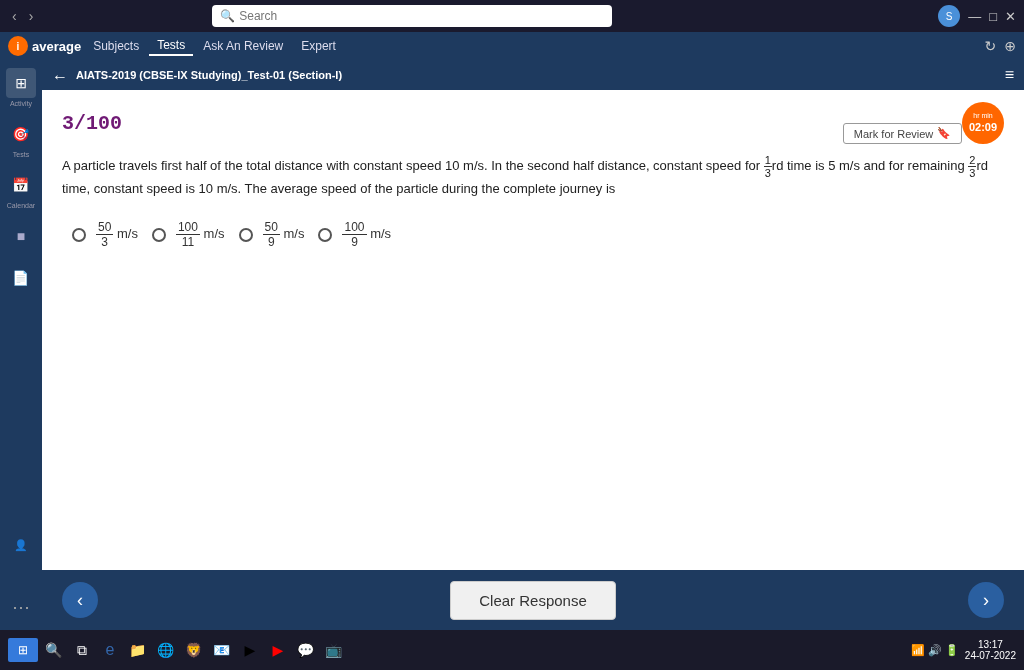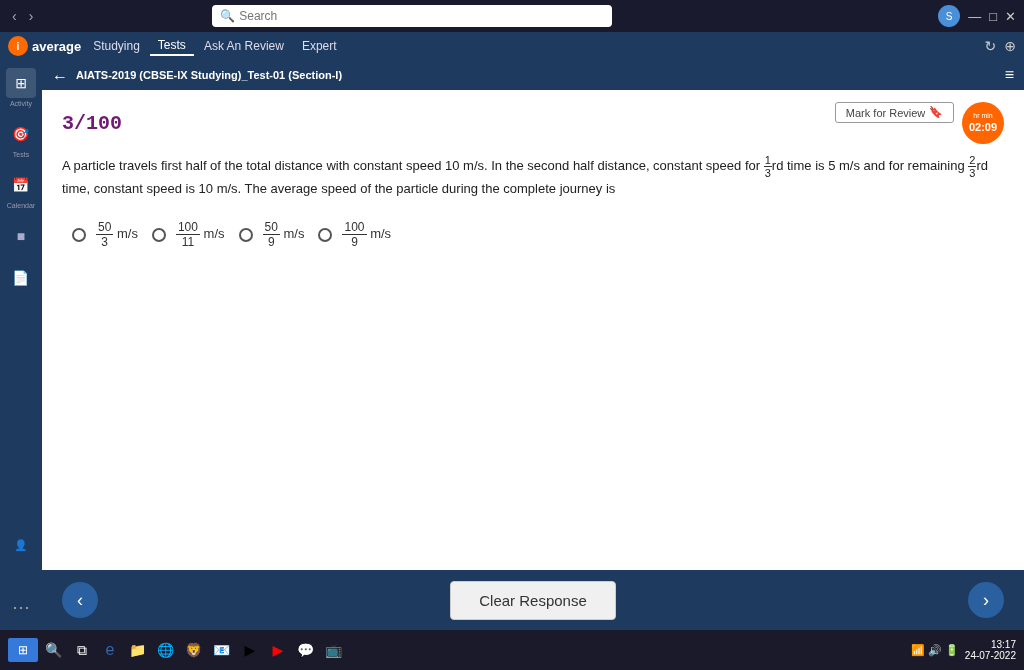--- a/index.html
+++ b/index.html
@@ -219,22 +219,21 @@
       margin-bottom: 10px;
     }
     .question-number {
       font-size: 20px;
       font-weight: bold;
       color: #701a75;
       font-family: Liberation Mono, monospace;
     }
     .question-header-right {
       display: flex;
-      align-items: flex-start;
-      gap: 8px;
+      align-items: flex-end;
     }
     .mark-review-btn {
       background: white;
       border: 1px solid #999;
       border-radius: 3px;
       padding: 3px 10px;
       font-size: 11px;
       color: #444;
       cursor: pointer;
       display: flex;
@@ -380,21 +379,21 @@
     }
     .taskbar-right {
       margin-left: auto;
       display: flex;
       align-items: center;
       gap: 6px;
     }
     .taskbar-time {
       color: white;
       font-size: 10px;
-      text-align: right;
+      text-align: center;
     }
     .taskbar-tray {
       display: flex;
       gap: 3px;
       align-items: center;
       font-size: 11px;
       color: #ccc;
     }
   </style>
 </head>
@@ -416,21 +415,21 @@
     <span style="color:#ccc;font-size:13px;cursor:pointer;">✕</span>
   </div>
 </div>
 
 <div class="menu-bar">
   <div class="menu-logo">
     <div class="logo-icon">i</div>
     <span style="color:white;font-size:13px;font-weight:bold;">average</span>
   </div>
   <div class="menu-bar-items">
-    <span class="menu-item">Studying</span>
+    <span class="menu-item">Subjects</span>
     <span class="menu-item active">Tests</span>
     <span class="menu-item">Ask An Review</span>
     <span class="menu-item">Expert</span>
   </div>
   <div class="menu-bar-right">
     <span style="color:#ccc;font-size:14px;cursor:pointer;">↻</span>
     <span style="color:#ccc;font-size:14px;cursor:pointer;">⊕</span>
   </div>
 </div>
 

